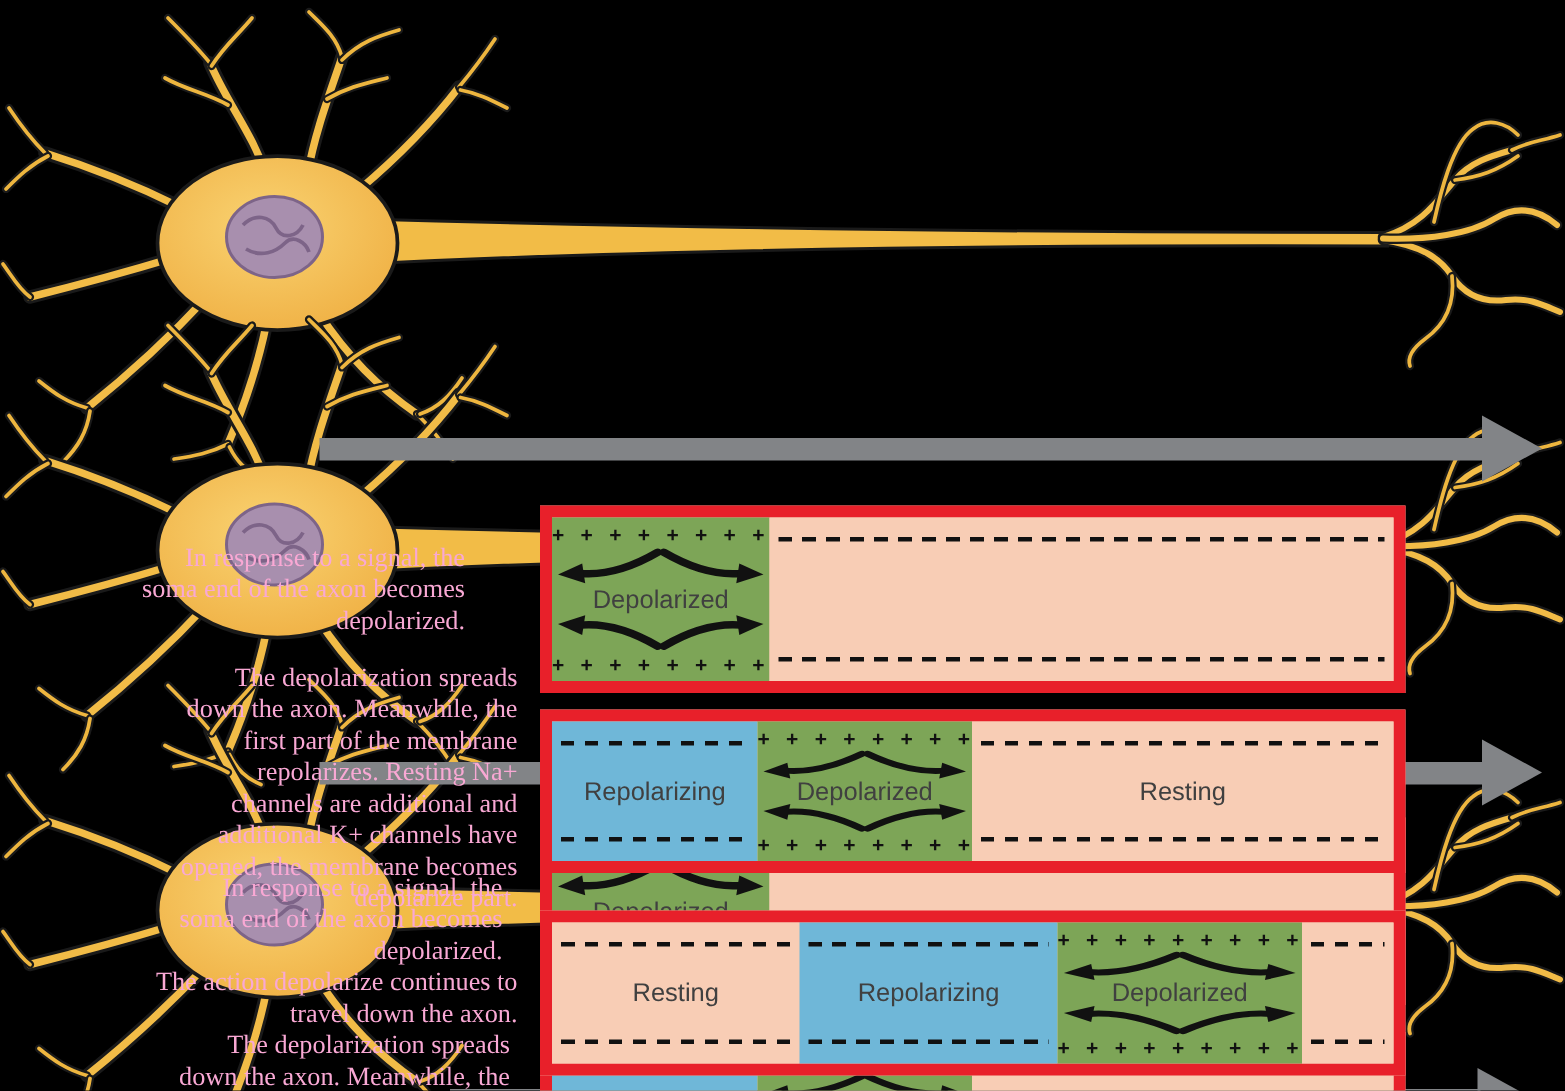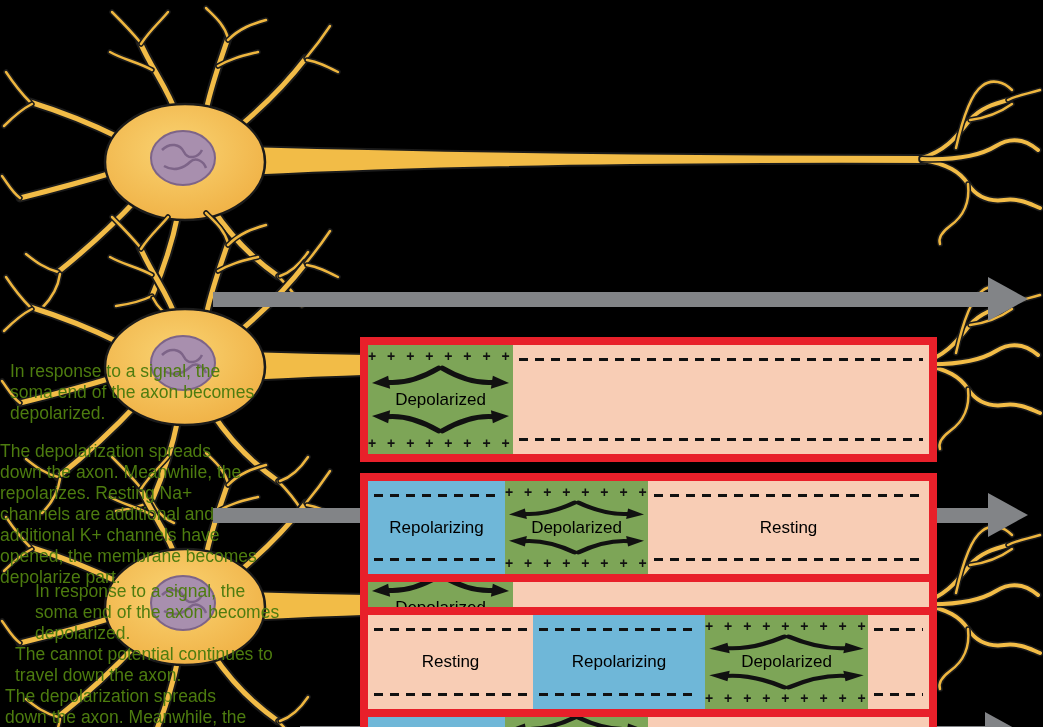--- a/index.html
+++ b/index.html
@@ -14,31 +14,31 @@
   .dy{stroke:#f2bc47;stroke-width:5;fill:none;stroke-linecap:round;}
   .twb{stroke:#1a1a1a;stroke-width:5.5;fill:none;stroke-linecap:round;}
   .twy{stroke:#eeb63f;stroke-width:2.5;fill:none;stroke-linecap:round;}
   .tb{stroke:#1a1a1a;stroke-width:7;fill:none;stroke-linecap:round;}
   .ty{stroke:#f2bc47;stroke-width:4;fill:none;stroke-linecap:round;}
   
   .garr-shaft{position:absolute;height:15px;background:#828487;z-index:2;}
   .garr-head{position:absolute;width:0;height:0;border-left:40px solid #828487;
              border-top:22px solid transparent;border-bottom:22px solid transparent;z-index:2;}
   
-  .cap{position:absolute;z-index:3;color:#4d7c0f;font-size:17.5px;line-height:21px;text-align:left;}
+  .cap{position:absolute;z-index:3;color:#f9a8d4;font-size:17.5px;line-height:21px;text-align:right;font-family:Liberation Serif, serif;}
   
   .bar{position:absolute;left:360px;width:577px;box-sizing:border-box;
        border:8px solid #e8202a;background:#f8cdb5;display:flex;}
   .seg{position:relative;height:100%;box-sizing:border-box;}
   .seg.green{background:#7da557;}
   .seg.blue{background:#6fb7d8;}
   .seg.peach{background:#f8cdb5;text-align:center;}
   .seg.grow{flex:1;}
   .seg-label{position:absolute;inset:0;display:flex;align-items:center;justify-content:center;
-             font-size:17px;color:#000000;white-space:nowrap;}
+             font-size:17px;color:#404040;white-space:nowrap;}
   .crow{position:absolute;left:0;right:0;line-height:1;text-align:center;color:#111;
         font-size:14px;font-weight:bold;letter-spacing:1px;word-spacing:5px;
         white-space:nowrap;overflow:hidden;}
   .crow.top{top:4px}.crow.bot{bottom:4px}
   .dash{position:absolute;left:6px;right:6px;height:3px;
         background:repeating-linear-gradient(90deg,#111 0 9px,transparent 9px 16px);}
   .dash.top{top:13px}.dash.bot{bottom:13px}
   svg.currents{position:absolute;left:2px;right:2px;top:15px;bottom:15px;width:calc(100% - 4px);height:calc(100% - 30px);}
   .ca{fill:none;stroke:#111;stroke-width:6;stroke-linecap:round;}
   .cah{fill:#111;}
@@ -155,33 +155,34 @@
 <div class="garr-head" style="left:985px;top:712px"></div>
 
 <div class="cap" style="left:10px;top:361px;width:300px">
   <div>In response to a signal, the</div>
   <div>soma end of the axon becomes</div>
   <div>depolarized.</div>
 </div>
 <div class="cap" style="left:0;top:441px;width:345px">
   <div>The depolarization spreads</div>
   <div>down the axon. Meanwhile, the</div>
+  <div>first part of the membrane</div>
   <div>repolarizes. Resting Na+</div>
   <div>channels are additional and</div>
   <div>additional K+ channels have</div>
   <div>opened, the membrane becomes</div>
   <div>depolarize part.</div>
 </div>
 <div class="cap" style="left:35px;top:581px;width:300px">
   <div>In response to a signal, the</div>
   <div>soma end of the axon becomes</div>
   <div>depolarized.</div>
 </div>
 <div class="cap" style="left:15px;top:644px;width:330px">
-  <div>The cannot potential continues to</div>
+  <div>The action depolarize continues to</div>
   <div>travel down the axon.</div>
 </div>
 <div class="cap" style="left:5px;top:686px;width:335px">
   <div>The depolarization spreads</div>
   <div>down the axon. Meanwhile, the</div>
 
 </div>
 
 <div class="bar" style="top:545px;height:125px;z-index:4">
   <div class="seg green" style="width:145px">

